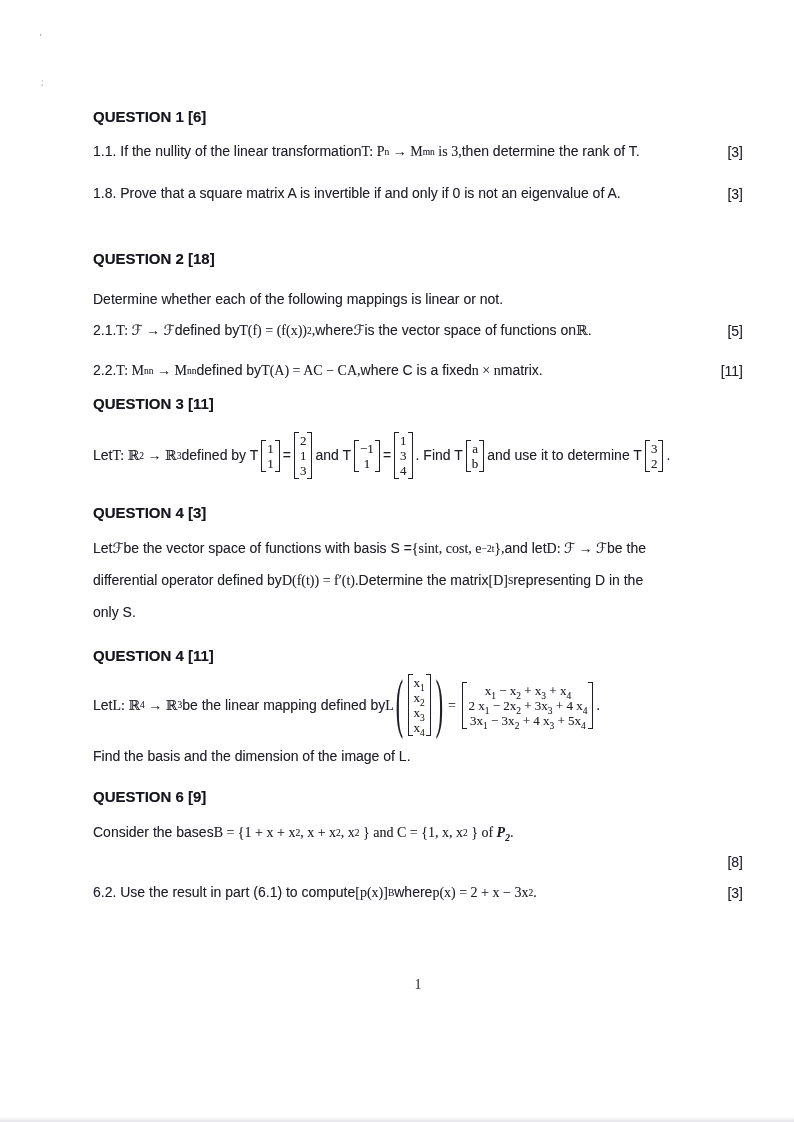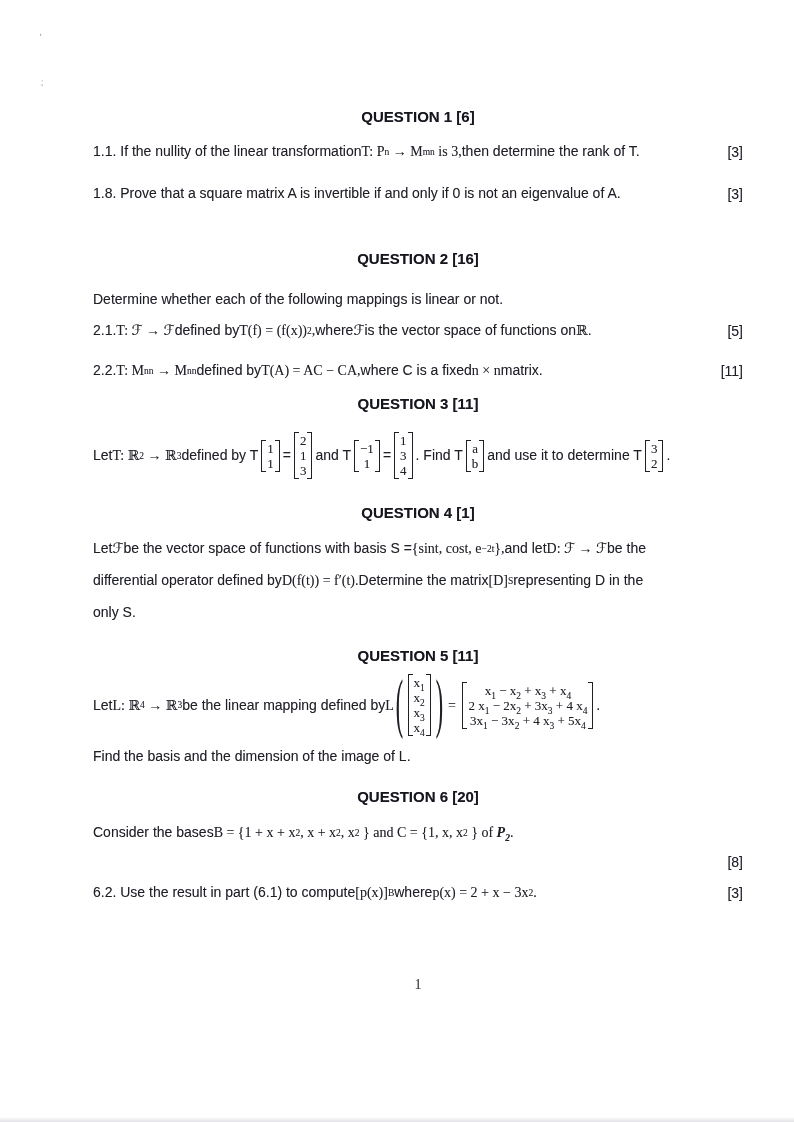--- a/index.html
+++ b/index.html
@@ -11,21 +11,20 @@
     position: relative;
     overflow: hidden;
   }
   .page { position: absolute; inset: 0; }
   .content { padding: 0 51px 0 93px; }
 
   .qh {
     font-size: 15px; font-weight: bold; color: #16161f;
     margin: 0; line-height: 19px;
     text-shadow: 0 0 0.5px rgba(22,22,31,0.45);
-    text-align: center;
   }
   .line {
     font-size: 14px; line-height: 19px;
     position: relative;
     display: flex; align-items: center;
     padding-right: 34px;
     white-space: nowrap;
     text-shadow: 0 0 0.4px rgba(31,31,40,0.35);
   }
   .lt { display: inline-flex; align-items: center; flex-wrap: nowrap; }
@@ -97,21 +96,21 @@
         <span class="lt">1.1. If the nullity of the linear transformation <span class="math">T: P<sub>n</sub> → M<sub>mn</sub> is 3,</span> then determine  the rank of T.</span>
         <span class="mark">[3]</span>
       </div>
       <div class="line" style="margin-top:23px">
         <span class="lt">1.8. Prove that a square matrix A is invertible if and only if 0 is not an eigenvalue of A.</span>
         <span class="mark">[3]</span>
       </div>
     </section>
 
     <section>
-      <h2 class="qh" style="margin-top:46px">QUESTION 2 [16]</h2>
+      <h2 class="qh" style="margin-top:46px">QUESTION 2 [18]</h2>
       <div class="line" style="margin-top:22px">
         <span class="lt">Determine whether each of the following mappings is linear or not.</span>
       </div>
       <div class="line" style="margin-top:12px">
         <span class="lt">2.1. <span class="math">T: ℱ → ℱ</span> defined by <span class="math">T(f) = (f(x))<sup>2</sup>,</span> where <span class="math">ℱ</span> is the vector space of functions on <span class="math">ℝ</span>.</span>
         <span class="mark">[5]</span>
       </div>
       <div class="line" style="margin-top:21px">
         <span class="lt">2.2. <span class="math">T: M<sub>nn</sub> → M<sub>nn</sub></span> defined by <span class="math">T(A) = AC − CA,</span> where C is a fixed <span class="math">n × n</span> matrix.</span>
         <span class="mark">[11]</span>
@@ -119,44 +118,44 @@
     </section>
 
     <section>
       <h2 class="qh" style="margin-top:14px">QUESTION 3 [11]</h2>
       <div class="line" style="margin-top:18px">
         <span class="lt">Let <span class="math">T: ℝ<sup>2</sup> → ℝ<sup>3</sup></span> defined by T<span class="math"><span class="mat"><span class="mrow">1</span><span class="mrow">1</span></span></span> = <span class="math"><span class="mat"><span class="mrow">2</span><span class="mrow">1</span><span class="mrow">3</span></span></span> and T<span class="math"><span class="mat"><span class="mrow">−1</span><span class="mrow">1</span></span></span> = <span class="math"><span class="mat"><span class="mrow">1</span><span class="mrow">3</span><span class="mrow">4</span></span></span>.  Find T<span class="math"><span class="mat"><span class="mrow">a</span><span class="mrow">b</span></span></span> and use it to determine T<span class="math"><span class="mat"><span class="mrow">3</span><span class="mrow">2</span></span></span>.</span>
       </div>
     </section>
 
     <section>
-      <h2 class="qh" style="margin-top:23px">QUESTION 4 [1]</h2>
+      <h2 class="qh" style="margin-top:23px">QUESTION 4 [3]</h2>
       <div class="line" style="margin-top:17px">
         <span class="lt">Let <span class="math">ℱ</span> be the vector space of functions with basis S = <span class="math">{sint, cost, e<sup>−2t</sup>},</span> and let <span class="math">D: ℱ → ℱ</span> be the</span>
       </div>
       <div class="line" style="margin-top:13px">
         <span class="lt">differential operator defined by <span class="math">D(f(t)) = f′(t).</span> Determine the matrix <span class="math">[D]<sub>S</sub></span> representing D in the</span>
       </div>
       <div class="line" style="margin-top:13px">
         <span class="lt">only S.</span>
       </div>
     </section>
 
     <section>
-      <h2 class="qh" style="margin-top:24px">QUESTION 5 [11]</h2>
+      <h2 class="qh" style="margin-top:24px">QUESTION 4 [11]</h2>
       <div class="line" style="margin-top:8px">
         <span class="lt">Let <span class="math">L: ℝ<sup>4</sup> → ℝ<sup>3</sup></span> be the linear mapping defined by <span class="math">L<span class="paren"><span class="pg">(</span><span><span class="mat"><span class="mrow">x<sub>1</sub></span><span class="mrow">x<sub>2</sub></span><span class="mrow">x<sub>3</sub></span><span class="mrow">x<sub>4</sub></span></span></span><span class="pg">)</span></span> = <span class="mat"><span class="mrow">x<sub>1</sub> − x<sub>2</sub> + x<sub>3</sub> + x<sub>4</sub></span><span class="mrow">2 x<sub>1</sub> − 2x<sub>2</sub> + 3x<sub>3</sub> + 4 x<sub>4</sub></span><span class="mrow">3x<sub>1</sub> − 3x<sub>2</sub> + 4 x<sub>3</sub> + 5x<sub>4</sub></span></span>.</span></span>
       </div>
       <div class="line" style="margin-top:10px">
         <span class="lt">Find the basis and the dimension of the image of L.</span>
       </div>
     </section>
 
     <section>
-      <h2 class="qh" style="margin-top:21px">QUESTION 6 [20]</h2>
+      <h2 class="qh" style="margin-top:21px">QUESTION 6 [9]</h2>
       <div class="line" style="margin-top:17px">
         <span class="lt">Consider the bases <span class="math">B = {1 + x + x<sup>2</sup>, x + x<sup>2</sup>, x<sup>2</sup> } and C = {1, x, x<sup>2</sup> } of <span class="mi">P<sub>2</sub></span>.</span></span>
       </div>
       <div class="line" style="margin-top:20px">
         <span class="mark">[8]</span>
       </div>
       <div class="line" style="margin-top:21px">
         <span class="lt">6.2. Use the result in part (6.1) to compute <span class="math">[p(x)]<sub>B</sub></span> where <span class="math">p(x) = 2 + x − 3x<sup>2</sup>.</span></span>
         <span class="mark">[3]</span>
       </div>

